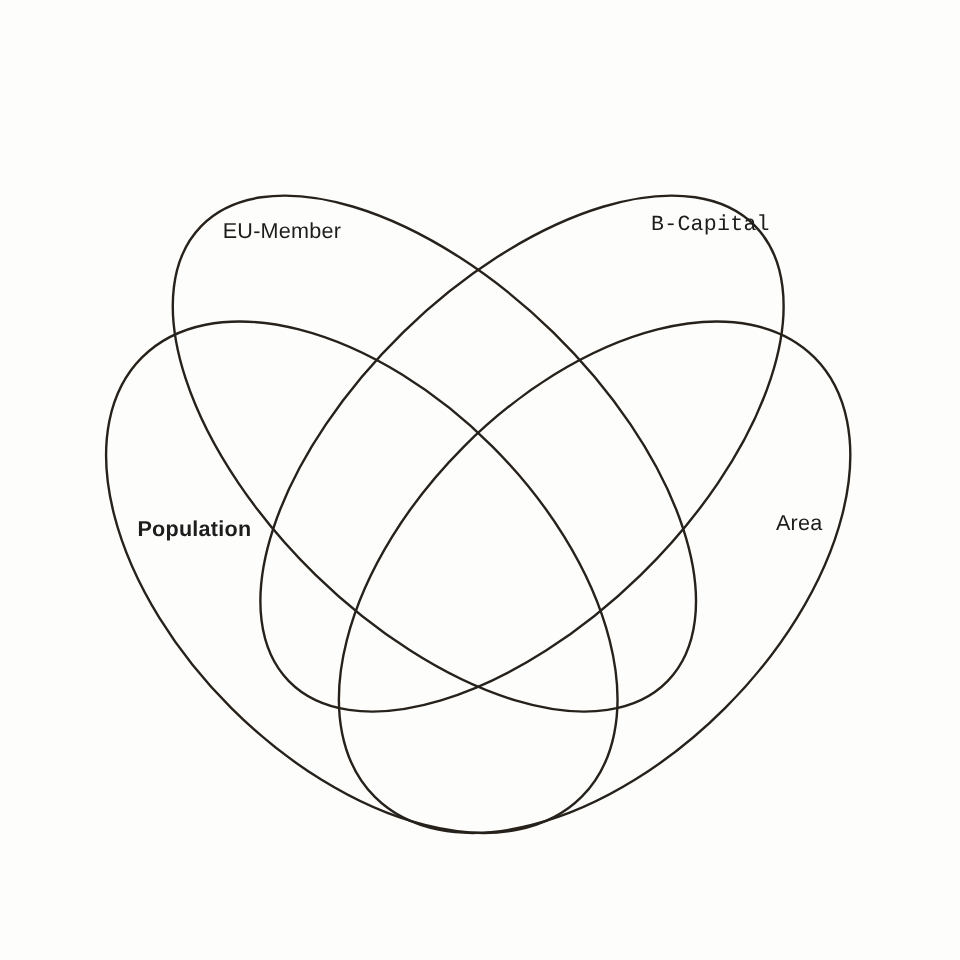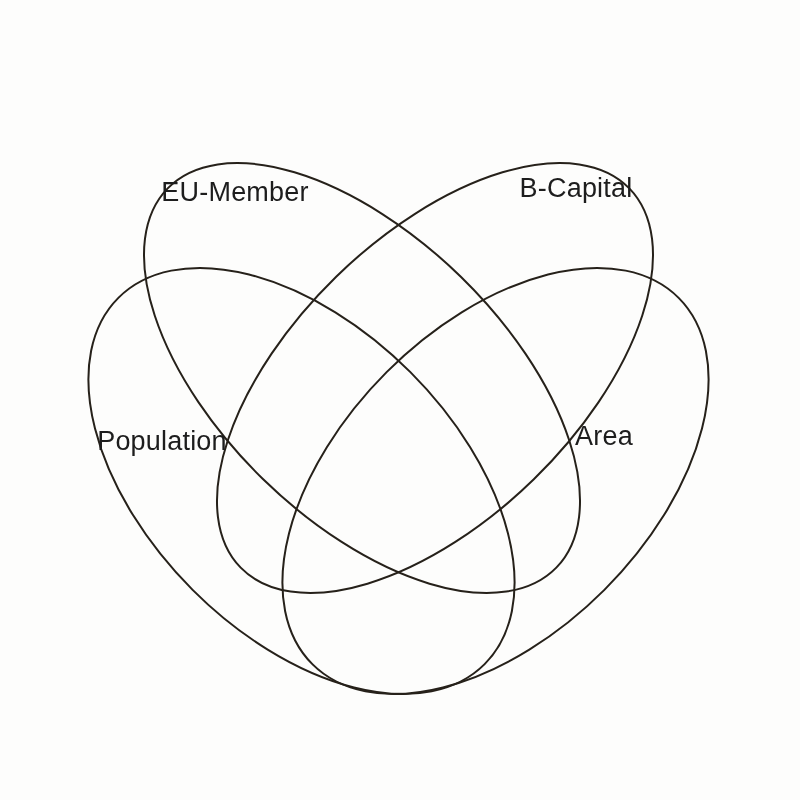--- a/index.html
+++ b/index.html
@@ -24,21 +24,21 @@
   }
   svg.venn ellipse {
     fill: none;
     stroke-width: 2px;
     stroke-linecap: round;
   }
   .set-label {
     position: absolute;
     transform: translate(-50%, -50%);
     text-align: center;
-    font-size: 27px;
+    font-size: 18px;
     line-height: 28px;
     color: #1d1d1d;
     white-space: nowrap;
     letter-spacing: 0.2px;
   }
   .set-label .line {
     display: block;
   }
 </style>
 </head>
@@ -52,25 +52,25 @@
       <ellipse rx="271.5" ry="141.5" transform="translate(362 378) rotate(44.3)" stroke="#26211a"></ellipse>
       <ellipse rx="271.5" ry="141.5" transform="translate(435 378) rotate(-44.3)" stroke="#26211a"></ellipse>
       <ellipse rx="259" ry="154" transform="translate(495.5 481) rotate(-45)" stroke="#26211a"></ellipse>
     </g>
   </svg>
 
   <div class="set-label" style="left:235px; top:192px;">
     <span class="line">EU-Member</span>
   </div>
 
-  <div class="set-label" style="left:576px; top:188px;">
+  <div class="set-label" style="left:592px; top:188px;font-family:Liberation Mono, monospace;">
     <span class="line">B-Capital</span>
   </div>
 
-  <div class="set-label" style="left:162px; top:441px;">
+  <div class="set-label" style="left:162px; top:441px;font-weight:bold;">
     <span class="line">Population</span>
   </div>
 
-  <div class="set-label" style="left:604px; top:436px;text-align:right;">
+  <div class="set-label" style="left:666px; top:436px;text-align:right;">
     <span class="line">Area</span>
   </div>
 
 </div>
 
 </body></html>

